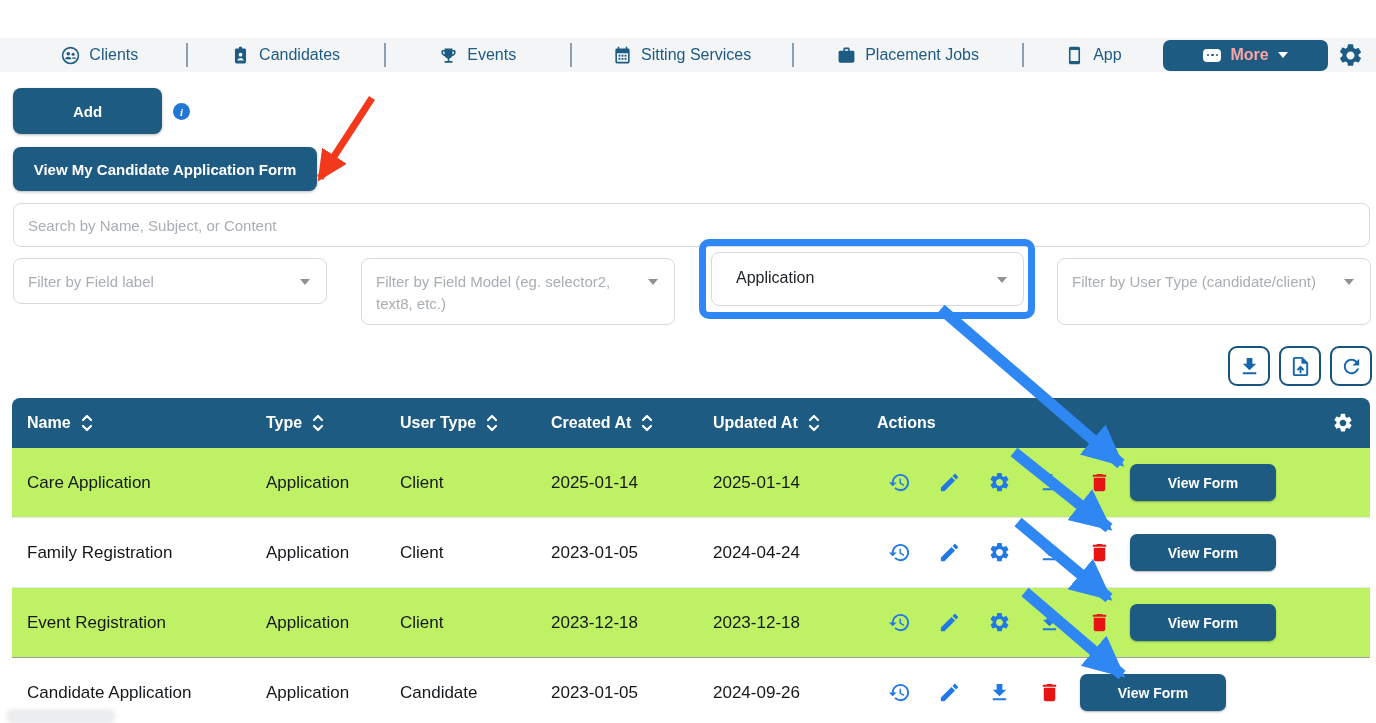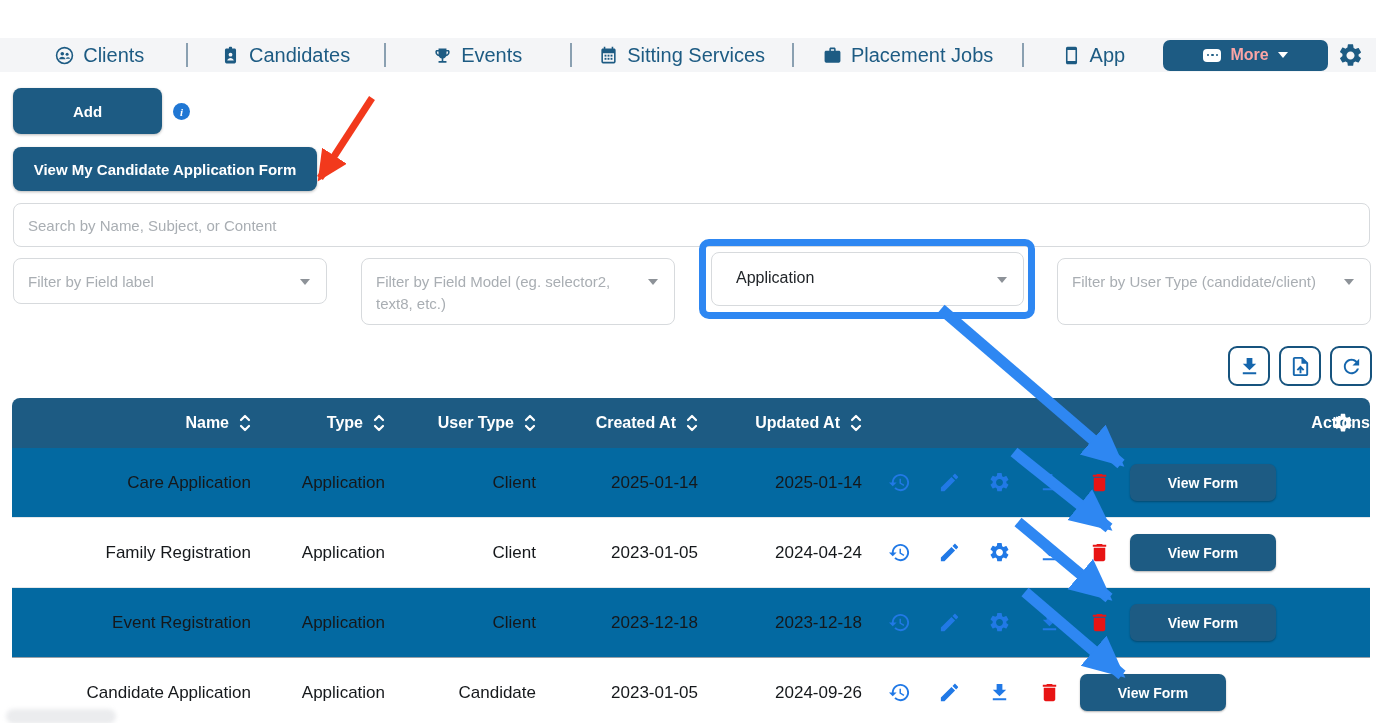--- a/index.html
+++ b/index.html
@@ -2,21 +2,21 @@
 <html><head>
 <meta charset="utf-8">
 <style>
   html,body{margin:0;padding:0;background:#fff;}
   .stage{position:relative;width:1376px;height:723px;overflow:hidden;background:#fff;
          font-family:"Liberation Sans",sans-serif;}
   
   .navbar{position:absolute;left:0;top:38px;width:1376px;height:34px;background:#f4f5f7;
           display:flex;align-items:center;padding-left:14px;box-sizing:border-box;}
   .nav-seg{display:flex;align-items:center;justify-content:center;gap:9px;color:#1d5b83;
-           font-size:20px;cursor:pointer;white-space:nowrap;}
+           font-size:16px;cursor:pointer;white-space:nowrap;}
   .nav-seg svg{width:19px;height:19px;display:block;}
   .nav-sep{width:2px;height:24px;background:#8aa0b1;}
   .more-btn{margin-left:auto;width:168px;height:31px;background:#1d5b83;color:#fca5a5;border:none;
             border-radius:7px;font-weight:bold;font-size:16px;display:flex;align-items:center;
             justify-content:center;gap:9px;font-family:inherit;cursor:pointer;}
   .bubble{width:18px;height:13px;background:#fff;border-radius:4px;display:flex;align-items:center;
           justify-content:center;gap:2px;}
   .bubble i{width:2.5px;height:2.5px;border-radius:50%;background:#1d5b83;}
   .caret-w{width:0;height:0;border-left:5px solid transparent;border-right:5px solid transparent;
            border-top:6px solid #fff;}
@@ -53,29 +53,29 @@
   
   .iconbar{position:absolute;top:346px;left:1228px;display:flex;gap:9px;}
   .icon-btn{width:42px;height:40px;border:2px solid #16537e;border-radius:9px;background:#fff;
             display:flex;align-items:center;justify-content:center;color:#1566ad;cursor:pointer;
             padding:0;box-sizing:border-box;}
   .icon-btn svg{width:23px;height:23px;display:block;}
   
   .table{position:absolute;left:12px;top:398px;width:1358px;height:325px;overflow:hidden;}
   .thead{position:absolute;left:0;top:0;width:100%;height:50px;background:#1d5b83;display:flex;
          align-items:center;color:#fff;font-weight:bold;font-size:16px;border-radius:8px 8px 0 0;}
-  .col{box-sizing:border-box;padding-left:15px;display:flex;align-items:center;gap:10px;justify-content:flex-end;}
+  .col{box-sizing:border-box;padding-left:15px;display:flex;align-items:center;gap:10px;}
   .c1{width:239px}.c2{width:134px}.c3{width:151px}.c4{width:162px}.c5{width:164px}.c6{flex:1}
   .sort svg{display:block;}
   .thead-gear{position:absolute;right:16px;top:14px;color:#fff;cursor:pointer;}
   .thead-gear svg{width:22px;height:22px;display:block;}
   .row{position:absolute;left:0;width:100%;height:70px;display:flex;align-items:center;
        font-size:17px;color:#15181b;border-bottom:1px solid #e4e7ea;box-sizing:border-box;
        background:#fff;}
-  .row.odd{background:#0369a1;}
+  .row.odd{background:#bef264;}
   .row.dark-border{border-bottom:1px solid #9aa1a8;}
   .actions{display:flex;align-items:center;gap:27px;padding-left:26px;}
   .act{width:23px;height:23px;color:#2179e6;cursor:pointer;}
   .act svg{width:23px;height:23px;display:block;}
   .act.red{color:#e81414;}
   .vf-btn{width:146px;height:37px;border-radius:7px;font-size:14px;margin-left:-8px;
           box-shadow:0 1px 2px rgba(0,0,0,.3);}
   
   .overlay{position:absolute;left:0;top:0;width:1376px;height:723px;z-index:50;pointer-events:none;}
   .blob{position:absolute;left:6px;top:709px;width:110px;height:15px;background:#ebecee;

